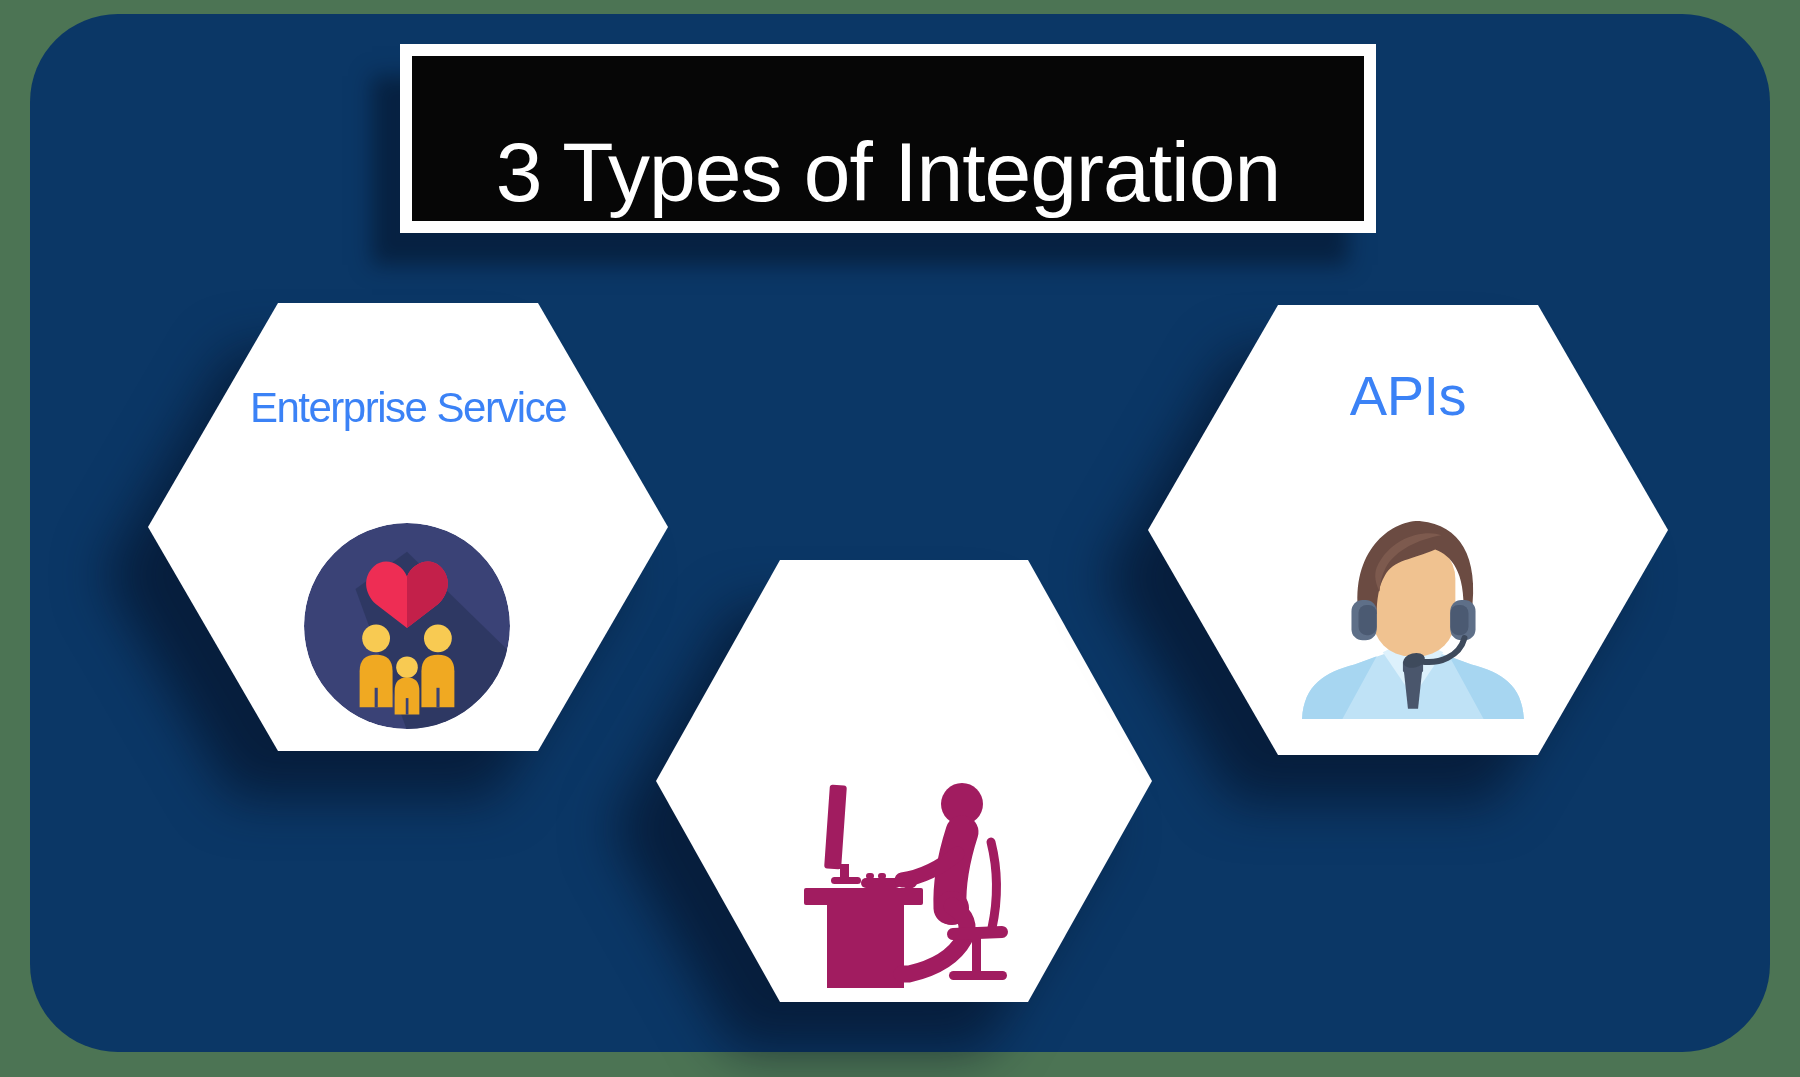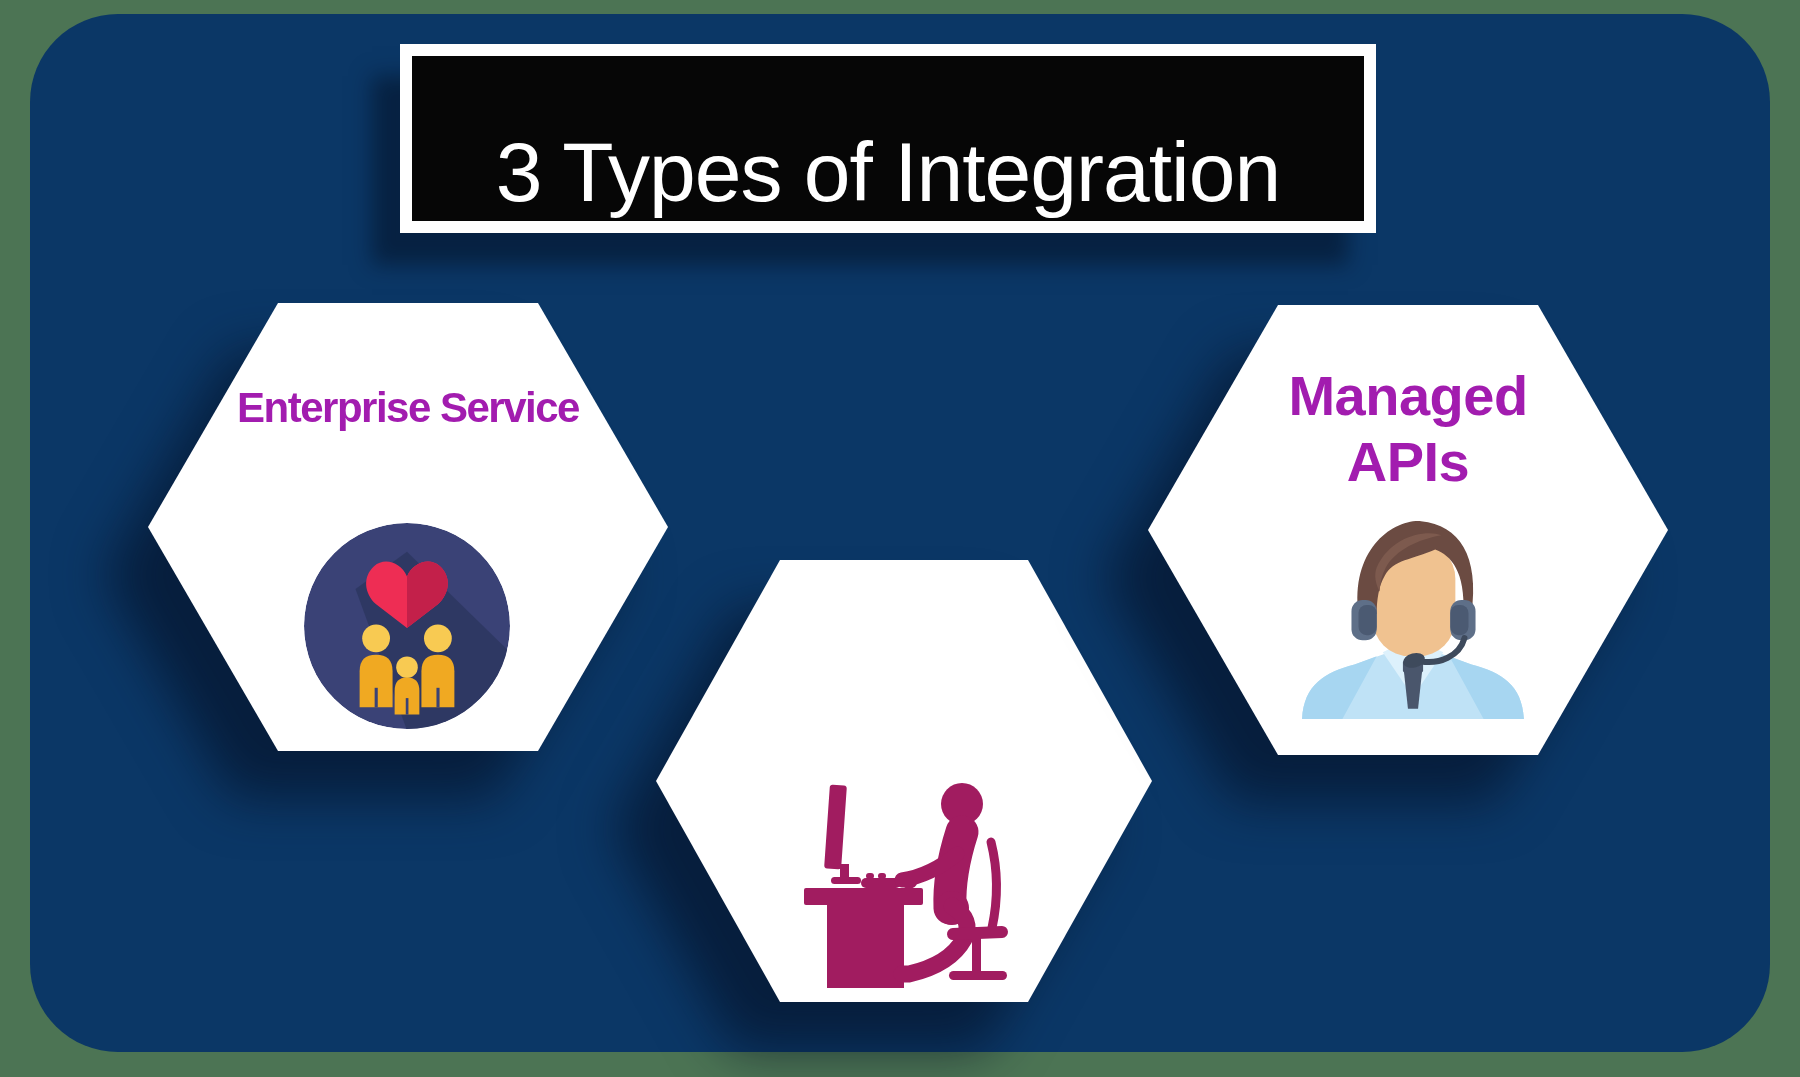--- a/index.html
+++ b/index.html
@@ -29,21 +29,21 @@
   .hex-wrap{position:absolute;filter:drop-shadow(-45px 48px 26px rgba(3,15,35,0.62));}
   .hex{
     width:100%;height:100%;background:#FFFFFF;position:relative;
     clip-path:polygon(25% 0%,75% 0%,100% 50%,75% 100%,25% 100%,0% 50%);
   }
   .hex-wrap.h1{left:148px;top:303px;width:520px;height:448px;}
   .hex-wrap.h2{left:656px;top:560px;width:496px;height:442px;}
   .hex-wrap.h3{left:1148px;top:305px;width:520px;height:450px;}
   .hex-label{
     position:absolute;left:0;right:0;text-align:center;
-    color:#a21caf;font-weight:700;
+    color:#3b82f6;font-weight:400;
   }
   .h1 .hex-label{top:76px;font-size:42px;line-height:58px;letter-spacing:-1.5px;}
   .h2 .hex-label{top:94px;font-size:44px;line-height:63px;letter-spacing:-1px;}
   .h3 .hex-label{top:58px;font-size:56px;line-height:66px;letter-spacing:-0.5px;}
   .hex-label span{display:block;}
   .icon{position:absolute;}
   .icon-esb{left:156px;top:220px;width:206px;height:206px;}
   .icon-desk{left:148px;top:222px;width:212px;height:206px;}
   .icon-agent{left:148px;top:202px;width:234px;height:212px;}
 </style>
@@ -114,21 +114,20 @@
           <path d="M88,186 L88,163 Q88,150 100,150 Q112,150 112,163 L112,186 Z" fill="#F0A922"></path>
           <rect x="98.8" y="170" width="2.6" height="16" fill="#3A4276"></rect>
         </g>
       </svg>
     </div>
   </div>
 
   <div class="hex-wrap h3">
     <div class="hex">
       <div class="hex-label">
-        <span>Managed</span>
         <span>APIs</span>
       </div>
       <svg class="icon icon-agent" viewBox="0 0 232 210" aria-hidden="true">
         <path d="M6,210 C8,176 28,164 58,156 L98,142 L134,142 L174,156 C204,164 224,176 226,210 Z" fill="#BFE2F6"></path>
         <path d="M6,210 C8,176 28,164 58,156 L80,148 L46,210 Z" fill="#A7D6F1"></path>
         <path d="M226,210 C224,176 204,164 174,156 L152,148 L186,210 Z" fill="#A7D6F1"></path>
         <path d="M94,110 h44 v40 q-22,15 -44,0 Z" fill="#E2AC79"></path>
         <path d="M86,144 L116,188 L146,144 L134,138 L98,138 Z" fill="#DDF1FC"></path>
         <rect x="106" y="152" width="20" height="12" rx="2" fill="#4A566C"></rect>
         <path d="M107,163 L125,163 L121,200 L111,200 Z" fill="#4A566C"></path>

